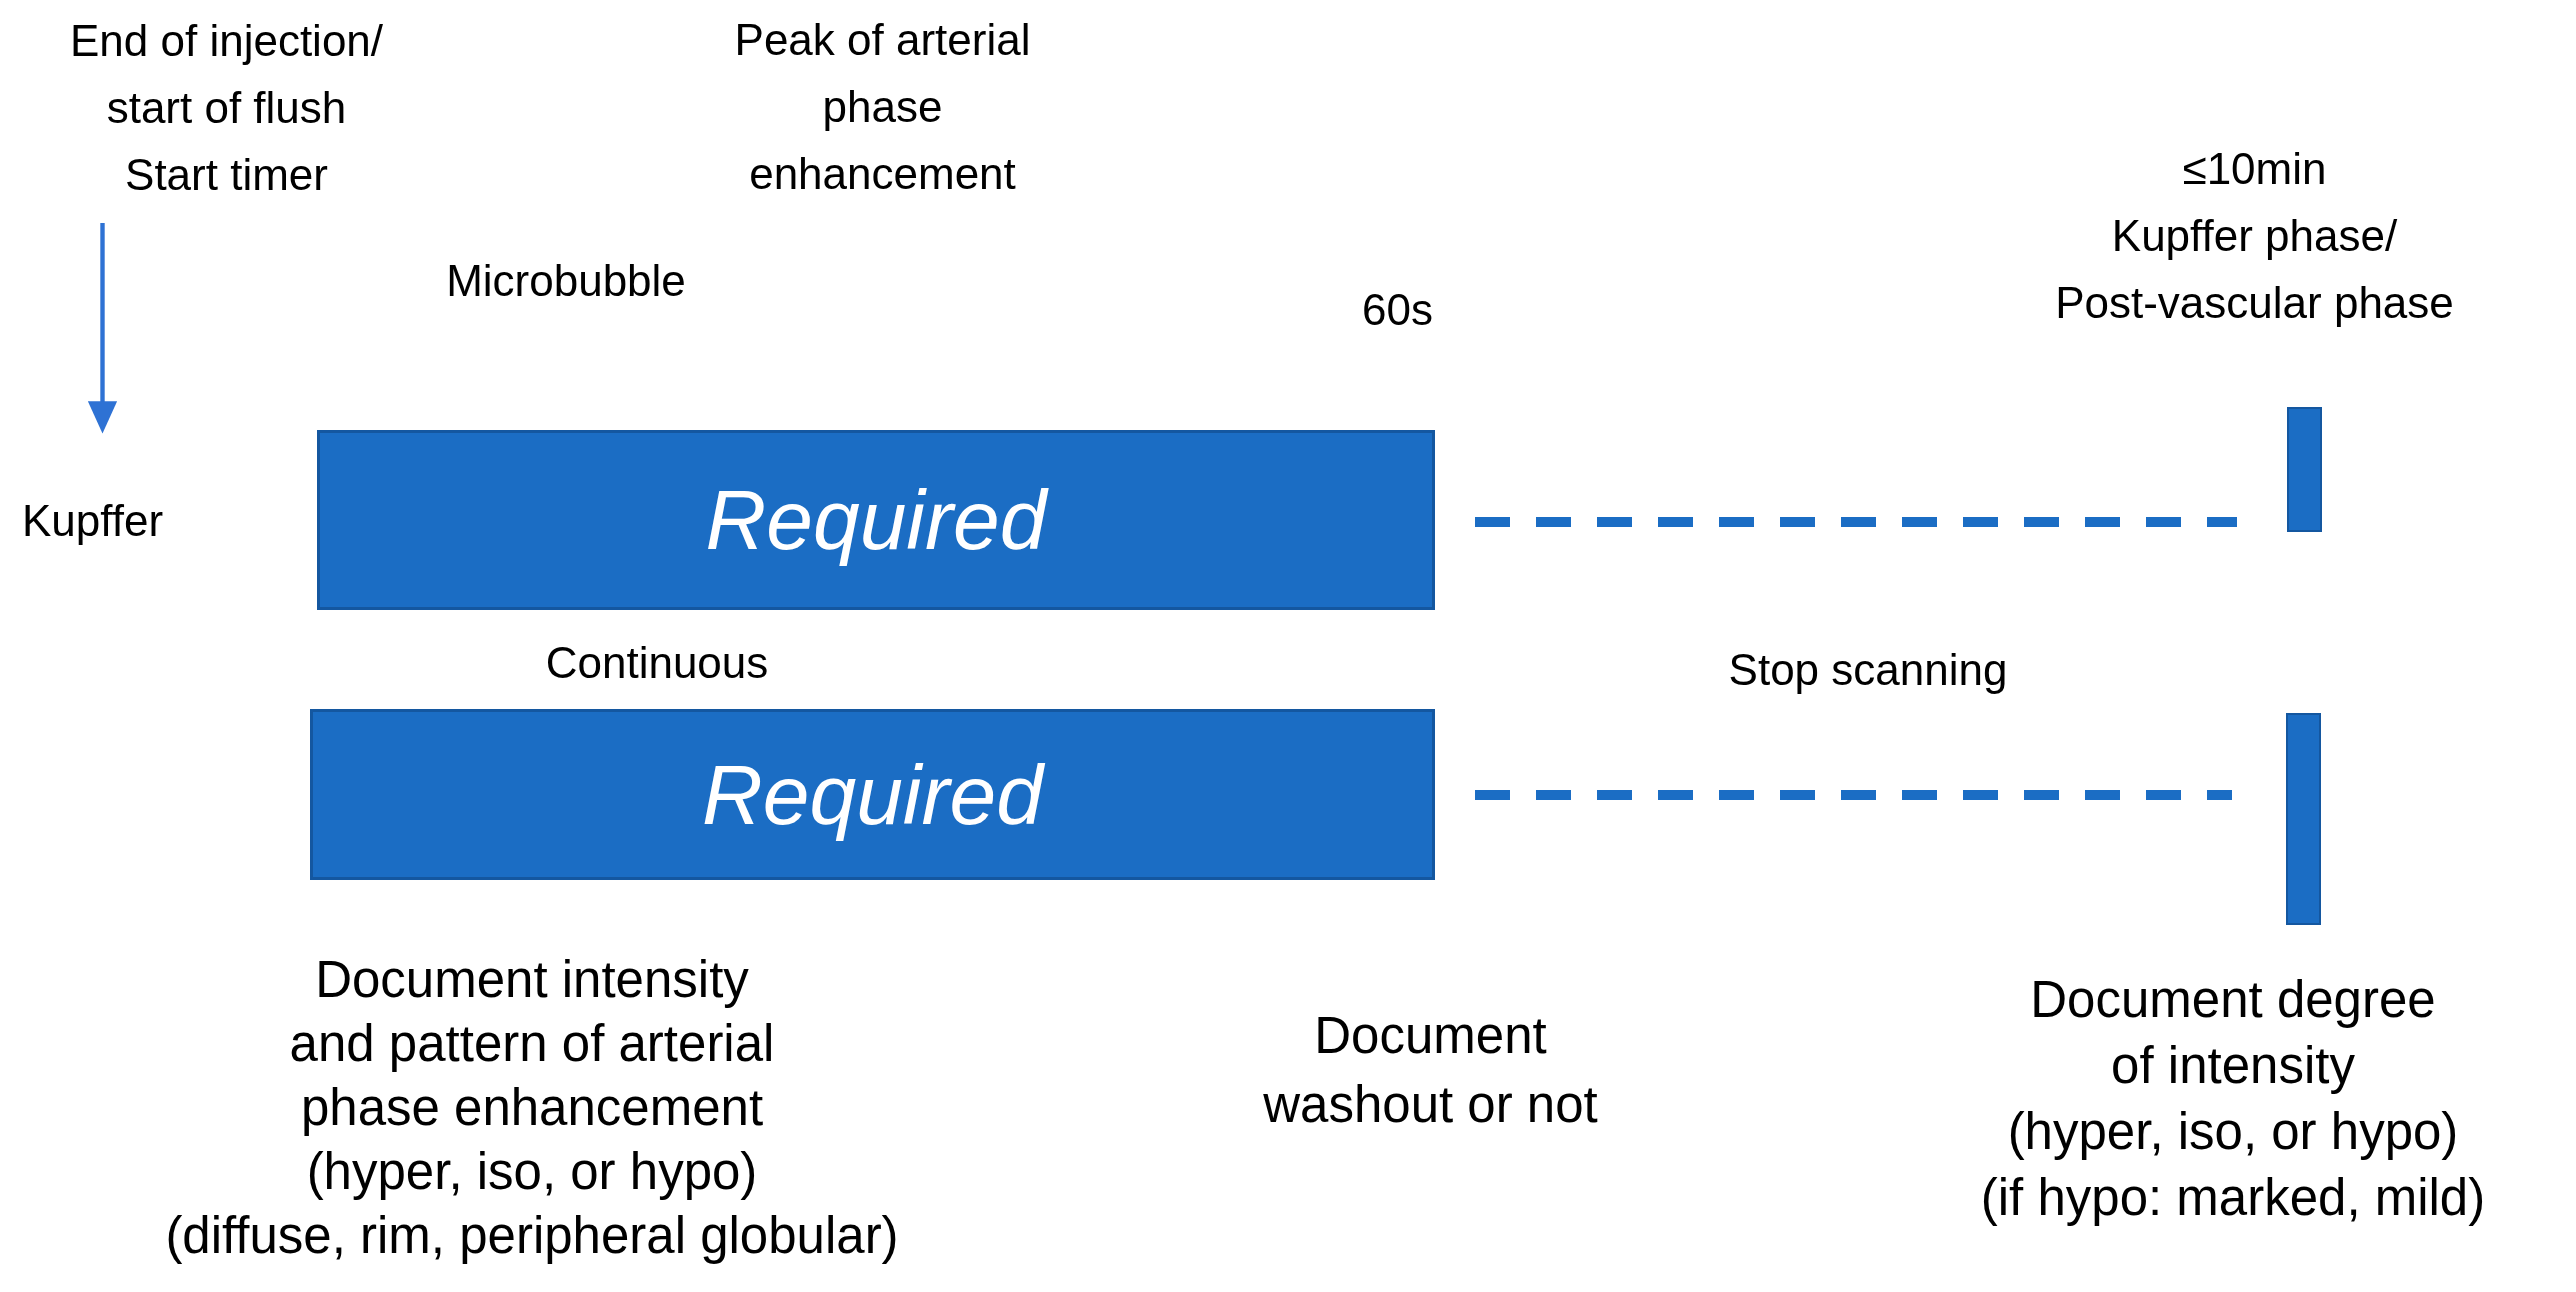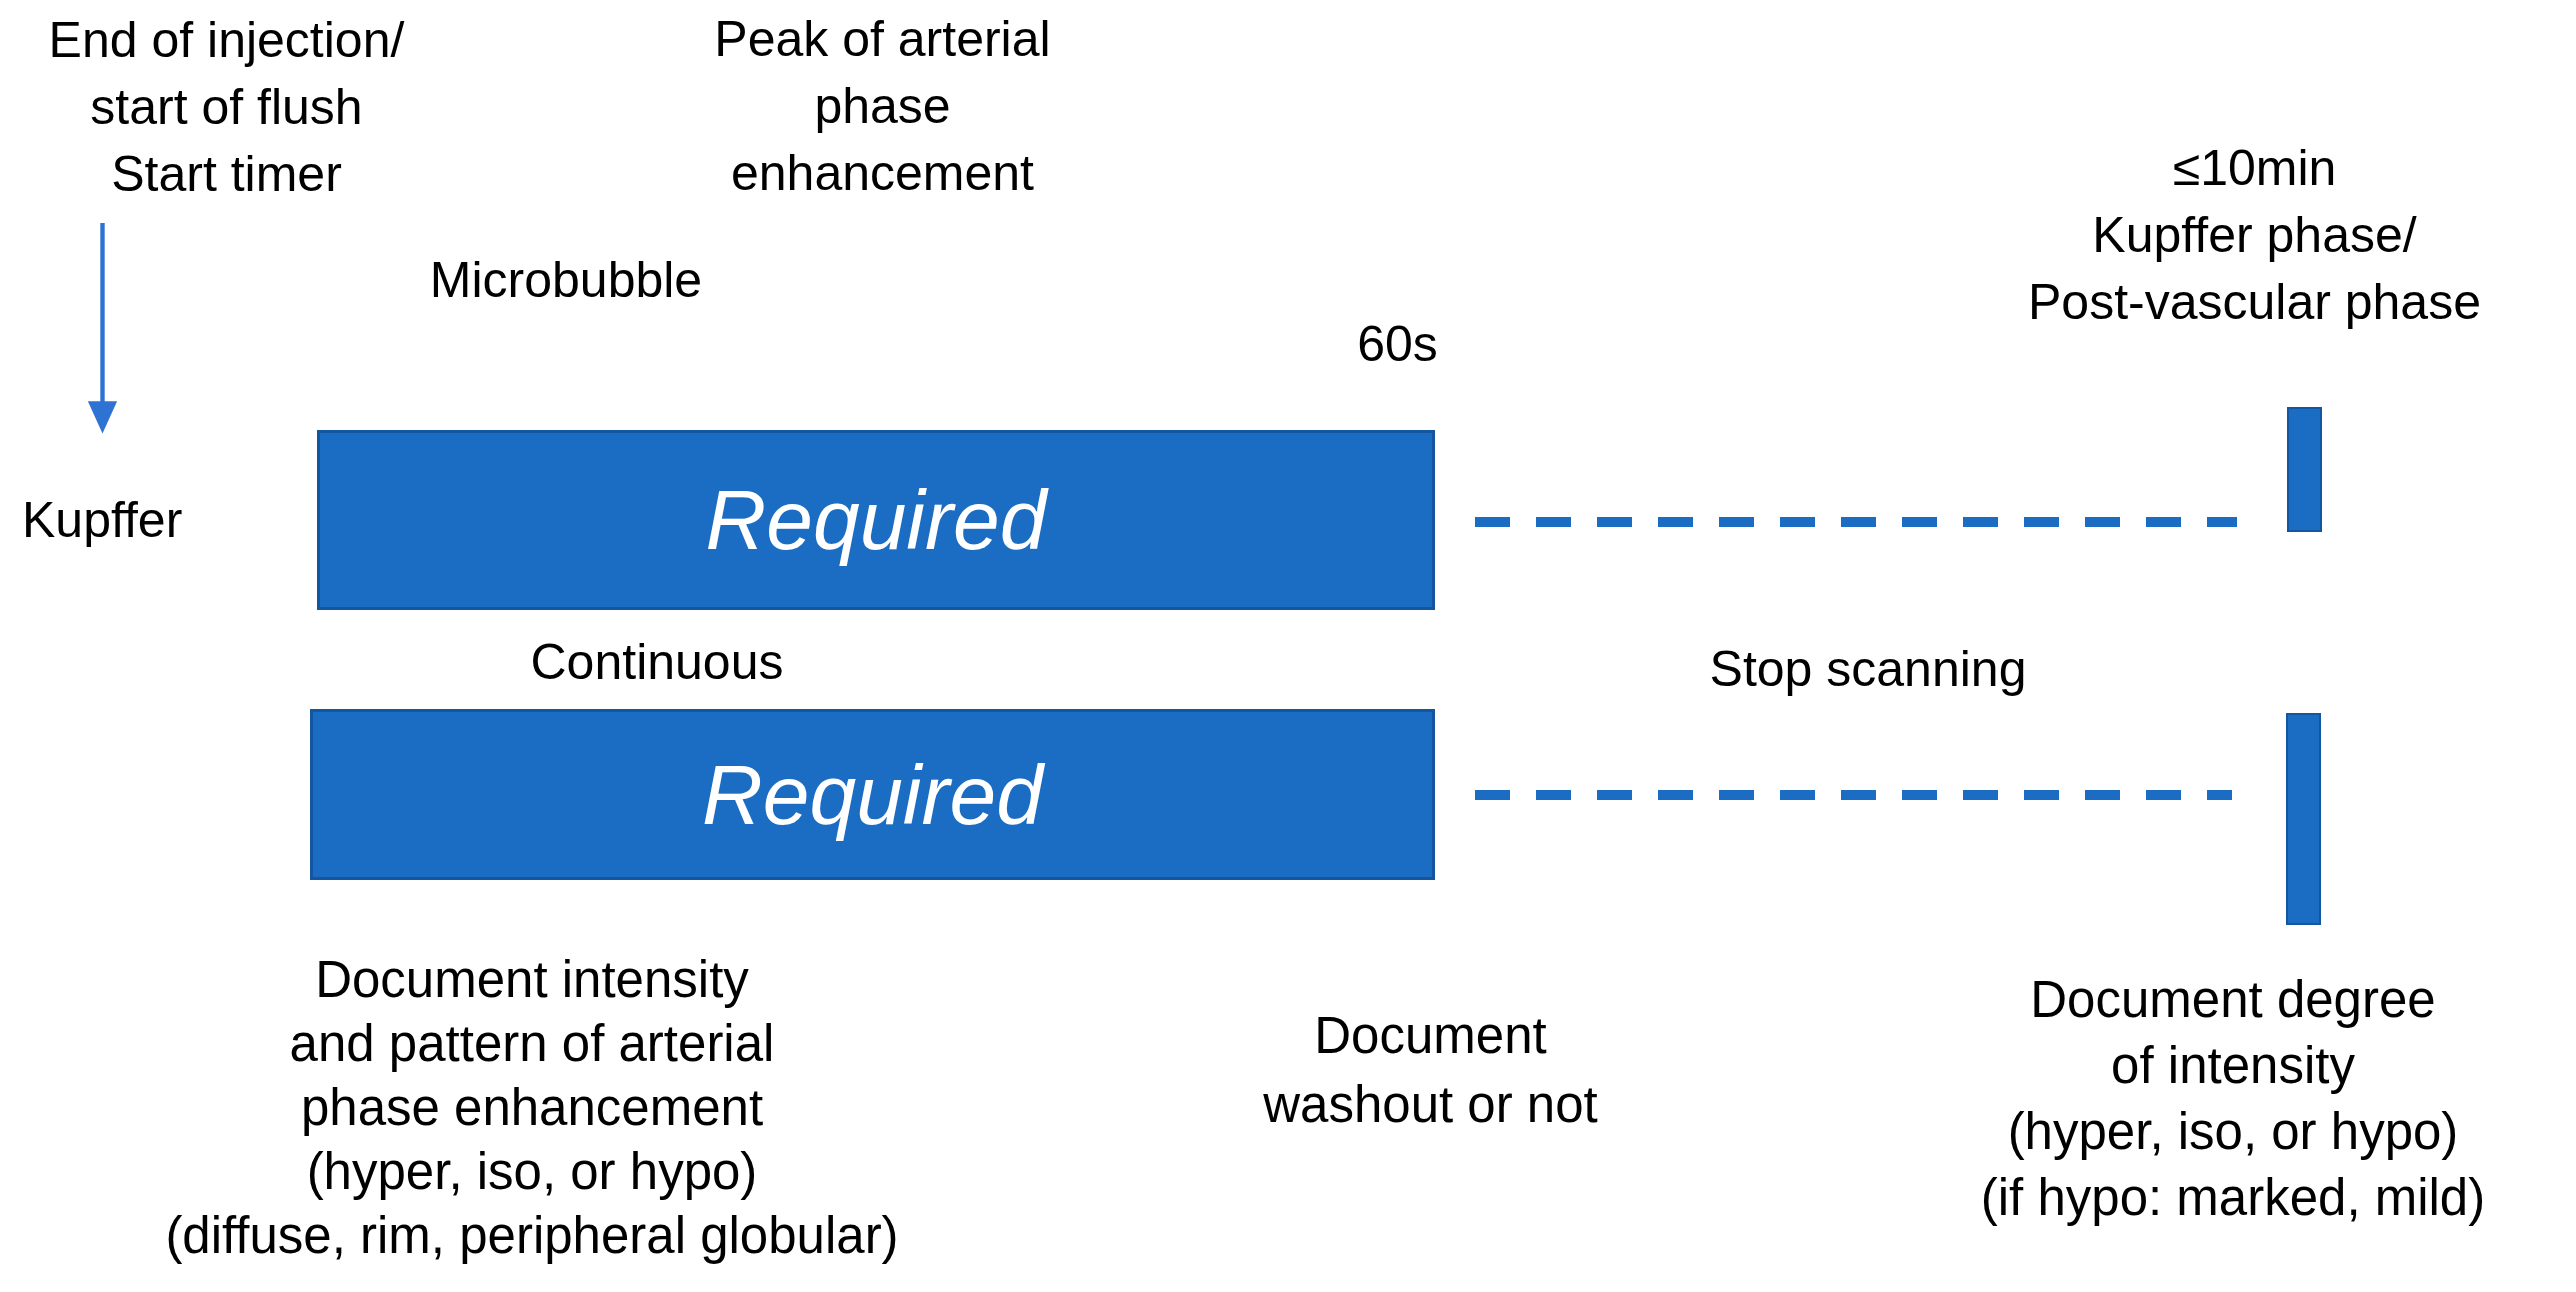--- a/index.html
+++ b/index.html
@@ -1,21 +1,21 @@
 <!DOCTYPE html>
 <html style="--bar-fill: #1B6DC4; --bar-border: #1457A0; --dash: #1B6DC4; --arrow: #2E72D4; --text: #000000; --required-text: #FFFFFF;font-size:11.7px"><head>
 <meta charset="utf-8">
 <style>
   html,body { margin:0; padding:0; background:#ffffff; }
   .canvas {
     position:relative; width:2576px; height:1292px; overflow:hidden;
     background:#ffffff; color:#000;
     font-family:"Liberation Sans", sans-serif;
   }
-  .txt { position:absolute; text-align:center; font-size:50px; line-height:67px; }
+  .txt { position:absolute; text-align:center; font-size:44px; line-height:67px; }
   .txt .line { white-space:nowrap; }
   .left { text-align:left; }
   .bar {
     position:absolute; display:flex; align-items:center; justify-content:center;
     background:var(--bar-fill,#1B6DC4);
     border:3.6px solid var(--bar-border,#1457A0);
     box-sizing:border-box;
     font-style:italic;
   }
   .bar .bar-label { color:#fff; font-size:84px; line-height:84px; white-space:nowrap; }
@@ -52,21 +52,21 @@
   <div class="txt" style="left:554px; top:5.8px; width:657px;">
     <div class="line">Peak of arterial</div>
     <div class="line">phase</div>
     <div class="line">enhancement</div>
   </div>
 
   <div class="txt" style="left:274px; top:247px; width:584px;">
     <div class="line">Microbubble</div>
   </div>
 
-  <div class="txt" style="left:1288px; top:276px; width:219px;margin-top:35px;">
+  <div class="txt" style="left:1288px; top:276px; width:219px;">
     <div class="line">60s</div>
   </div>
 
   <div class="txt" style="left:1926px; top:135px; width:657px;">
     <div class="line">≤10min</div>
     <div class="line">Kupffer phase/</div>
     <div class="line">Post-vascular phase</div>
   </div>
 
   <div class="txt left" style="left:22px; top:487px; width:263px;">

